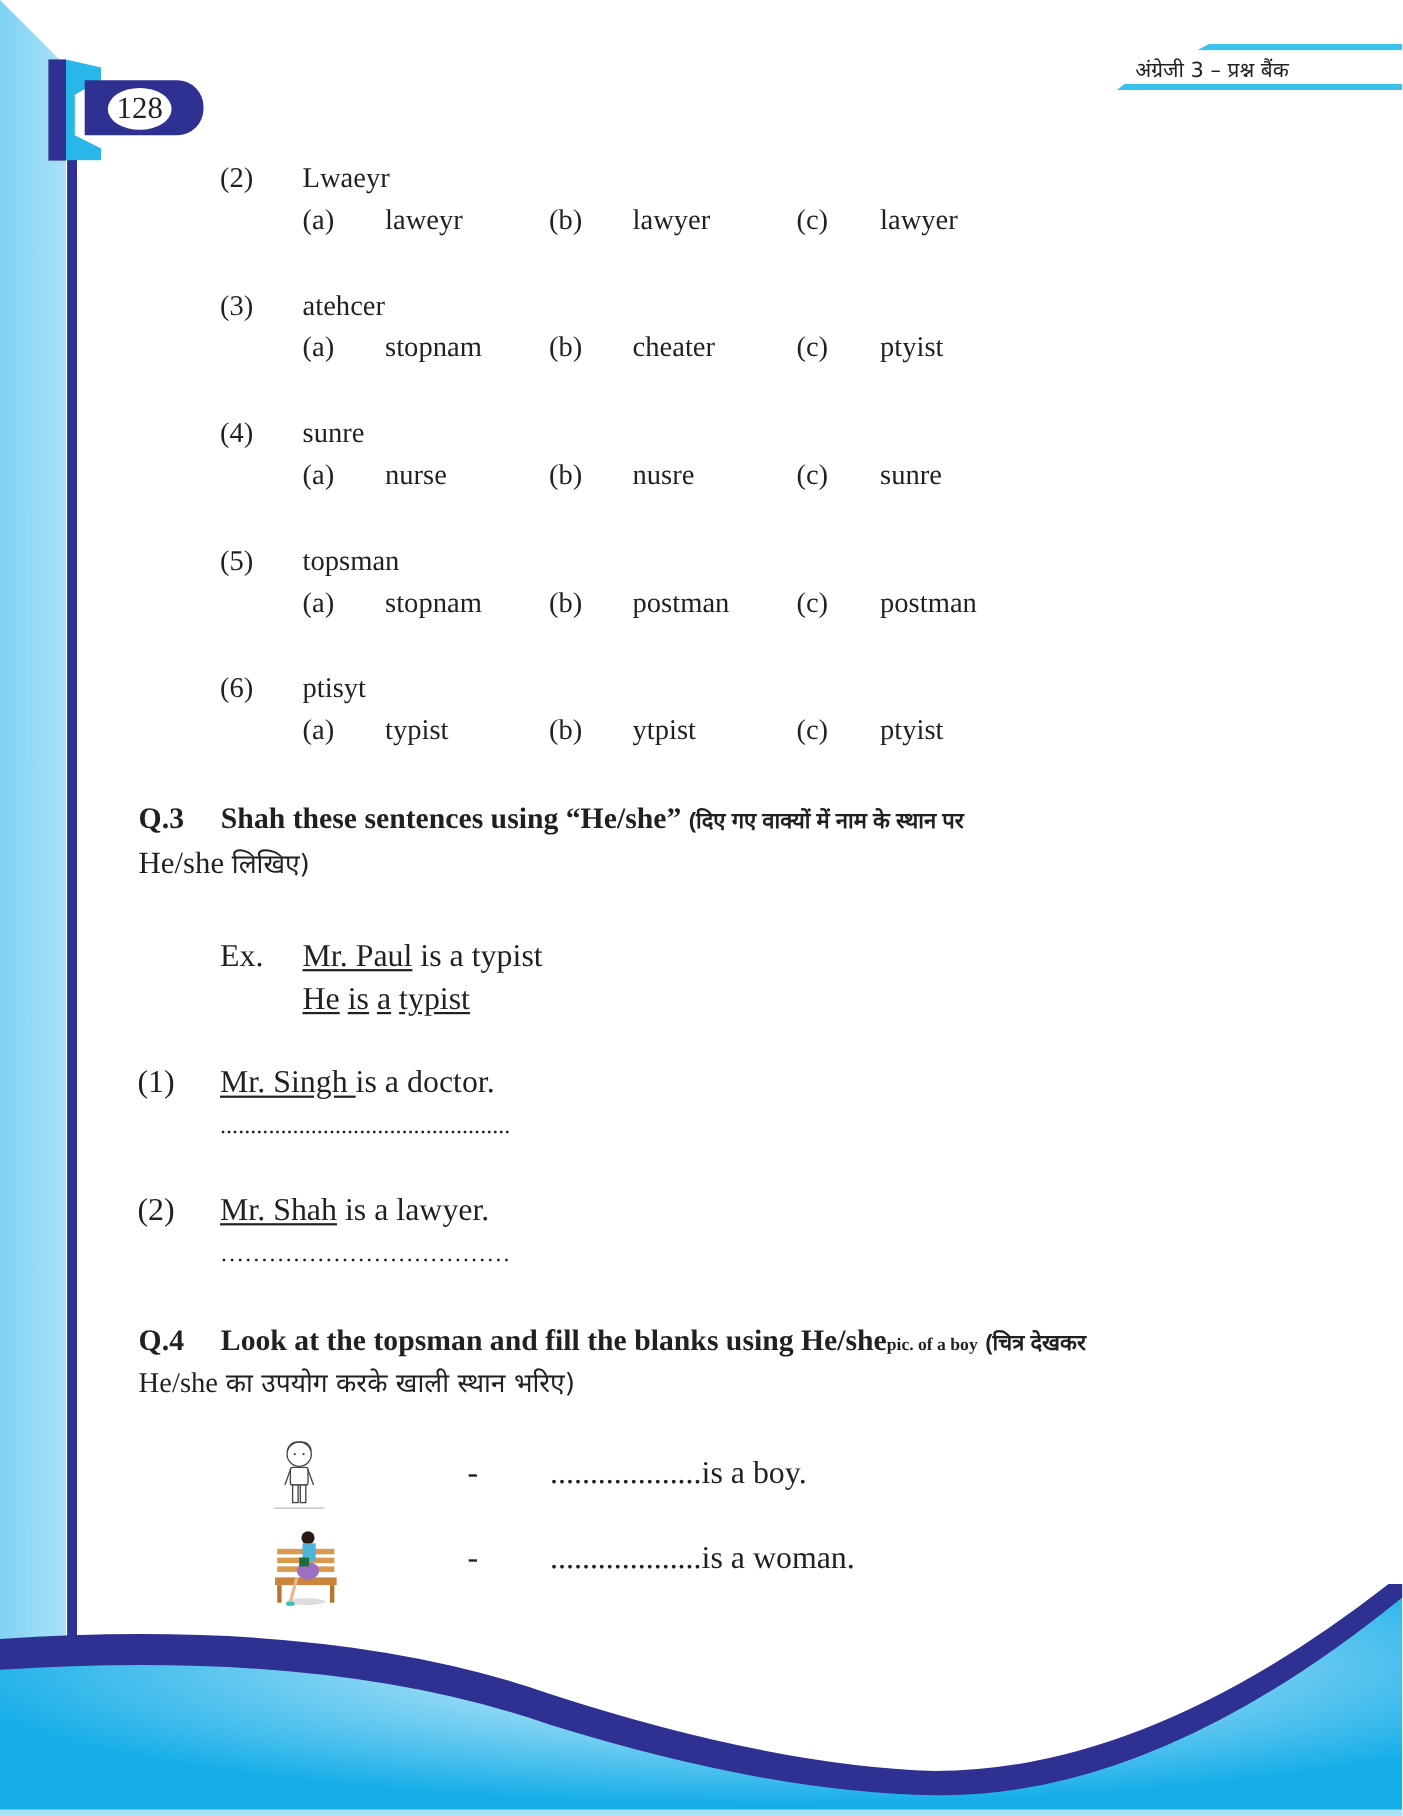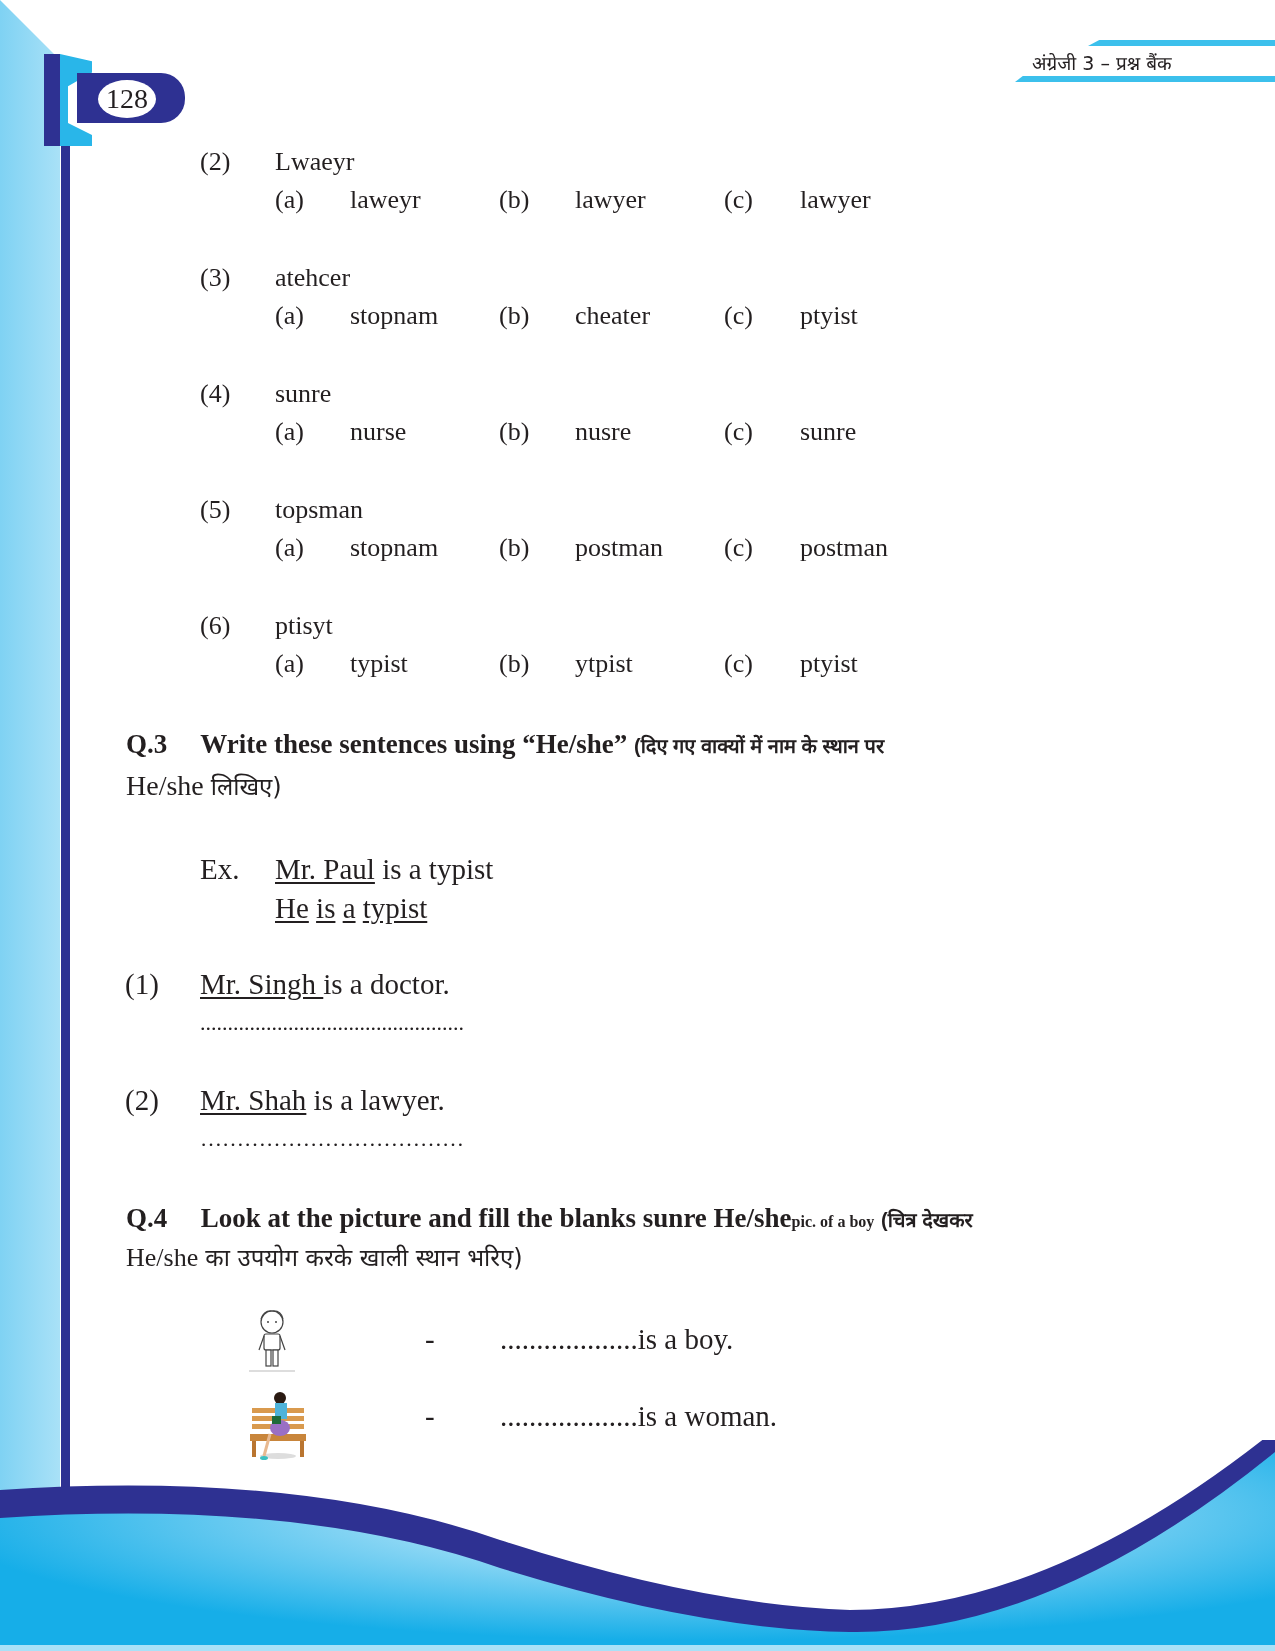--- a/index.html
+++ b/index.html
@@ -103,21 +103,21 @@
   <span class="opt" style="left:150px">typist</span>
   <span class="opt" style="left:299px">(b)</span>
   <span class="opt" style="left:375px">ytpist</span>
   <span class="opt" style="left:524px">(c)</span>
   <span class="opt" style="left:600px">ptyist</span>
 </div>
 
 <div class="sec-head" style="top:724px;white-space:nowrap;">
   <span>Q.3</span>
   <span style="display:inline-block;width:20px"></span>
-  <span>Write these sentences using “He/she”</span>
+  <span>Shah these sentences using “He/she”</span>
   <span class="hi">(दिए गए वाक्यों में नाम के स्थान पर</span>
 </div>
 <div class="line2" style="top:766px;">
   <span>He/she</span>
   <span class="hi">लिखिए)</span>
 </div>
 
 <div class="row" style="left:200px;top:851px;">Ex.</div>
 <div class="row" style="left:275px;top:851px;">
   <u>Mr. Paul</u><span> is a typist</span>
@@ -137,21 +137,21 @@
 
 <div class="row" style="left:125px;top:1082px;">(2)</div>
 <div class="row" style="left:200px;top:1082px;">
   <u>Mr. Shah</u><span> is a lawyer.</span>
 </div>
 <div class="row blank-dots" style="left:200px;top:1121px;font-size:22px;">………………………………</div>
 
 <div class="sec-head" style="top:1198px;white-space:nowrap;">
   <span>Q.4</span>
   <span style="display:inline-block;width:20px"></span>
-  <span>Look at the picture and fill the blanks sunre He/she</span><span class="small">pic. of a boy</span>
+  <span>Look at the topsman and fill the blanks using He/she</span><span class="small">pic. of a boy</span>
   <span class="hi">(चित्र देखकर</span>
 </div>
 <div class="line2" style="top:1237px;">
   <span style="font-size:26px">He/she</span>
   <span class="hi">का उपयोग करके खाली स्थान भरिए)</span>
 </div>
 
 <div class="pic" style="left:244px;top:1308px;width:56px;height:68px;">
   <svg width="56" height="68" viewBox="0 0 56 68">
     <circle cx="28" cy="14" r="11" fill="#fff" stroke="#444" stroke-width="1.2"></circle>

